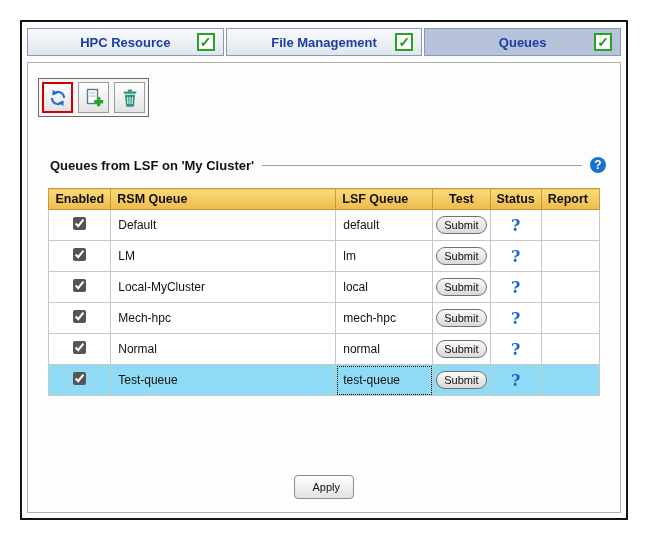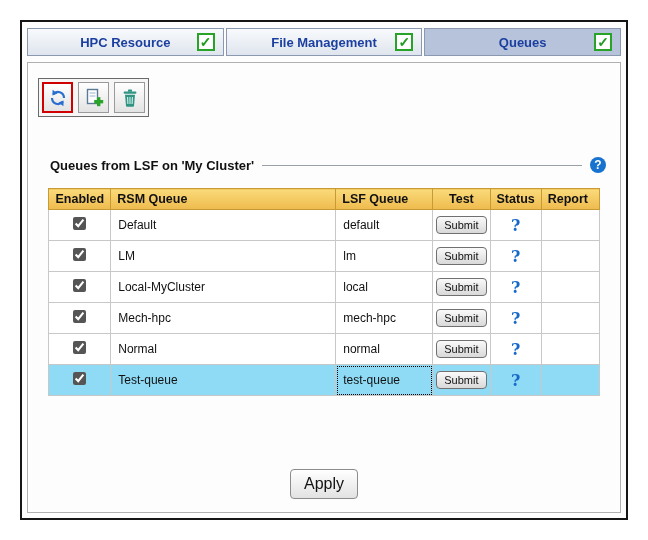--- a/index.html
+++ b/index.html
@@ -80,31 +80,31 @@
   .col-rsm     { width: 225px; }
   .col-lsf     { width: 97px; }
   .col-test    { width: 54px; text-align: center; padding: 0 3px; margin-top: 31px; }
   .col-status  { width: 50px; text-align: center; }
   .col-report  { width: 58px; }
   tr.selected td { background: #8fdbf5; }
   .focus-cell { outline: 1px dotted #000; outline-offset: -2px; }
   input[type=checkbox] { width: 13px; height: 13px; accent-color: #555; }
   .submit-btn {
     font-family: inherit; font-size: 11px;
-    padding: 2px 7px; border: 1px solid #707070; border-radius: 4px;
+    padding: 2px 7px; border: 1px solid #707070; border-radius: 9px;
     background: linear-gradient(#fafafa, #d9d9d9); cursor: pointer; color: #111;
   }
   .status-q {
     color: #1769c9; font-weight: bold; font-size: 16px;
     font-family: "DejaVu Serif", serif;
   }
   
   .apply-row { margin-top: auto; display: flex; justify-content: center; padding-bottom: 13px; }
   .apply-btn {
-    font-family: inherit; font-size: 16px; color: #111;
+    font-family: inherit; font-size: 11px; color: #111;
     min-width: 60px; padding: 5px 13px;
     border: 1px solid #8c8c8c; border-radius: 4px;
     background: linear-gradient(#ffffff, #e2e2e2); cursor: pointer; text-align: right;
   }
 </style>
 </head>
 <body>
 
 <div class="frame">
   <div class="window">

